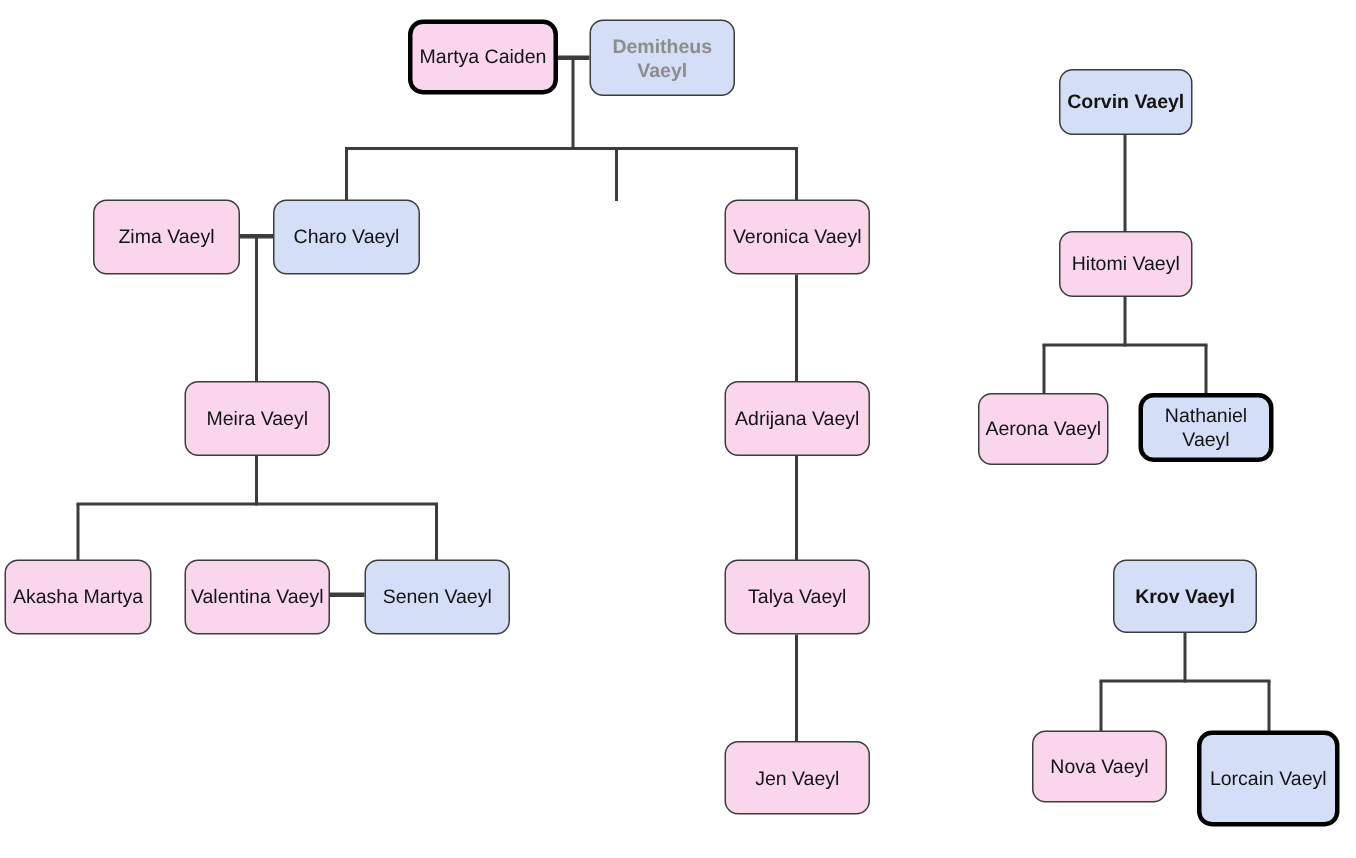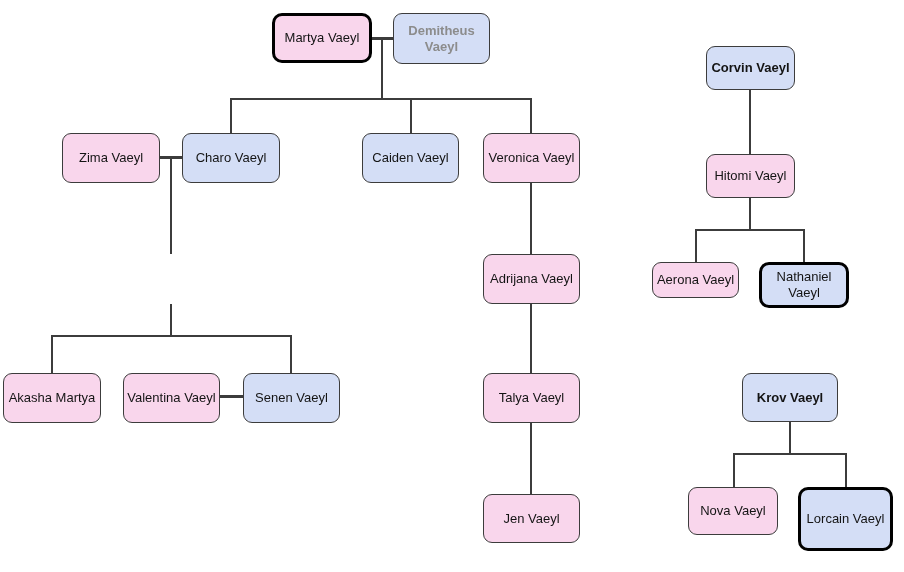--- a/index.html
+++ b/index.html
@@ -72,33 +72,33 @@
   <div class="edge v" style="left:749px;top:198px;height:33px;"></div>
   <div class="edge h" style="left:695px;top:229px;width:110px;"></div>
   <div class="edge v" style="left:695px;top:230px;height:32px;"></div>
   <div class="edge v" style="left:803px;top:230px;height:32px;"></div>
 
   <div class="edge v" style="left:789px;top:421px;height:34px;"></div>
   <div class="edge h" style="left:733px;top:453px;width:114px;"></div>
   <div class="edge v" style="left:733px;top:454px;height:34px;"></div>
   <div class="edge v" style="left:845px;top:454px;height:34px;"></div>
 
-  <div class="node female emph" style="left:272px;top:13px;width:100px;height:50px;">Martya Vaeyl</div>
+  <div class="node female emph" style="left:272px;top:13px;width:100px;height:50px;">Martya Caiden</div>
   <div class="node male bold deceased" style="left:393px;top:13px;width:97px;height:51px;">Demitheus Vaeyl</div>
   <div class="node female" style="left:62px;top:133px;width:98px;height:50px;">Zima Vaeyl</div>
   <div class="node male" style="left:182px;top:133px;width:98px;height:50px;">Charo Vaeyl</div>
-  <div class="node male" style="left:362px;top:133px;width:97px;height:50px;">Caiden Vaeyl</div>
   <div class="node female" style="left:483px;top:133px;width:97px;height:50px;">Veronica Vaeyl</div>
+  <div class="node female" style="left:123px;top:254px;width:97px;height:50px;">Meira Vaeyl</div>
   <div class="node female" style="left:3px;top:373px;width:98px;height:50px;">Akasha Martya</div>
   <div class="node female" style="left:123px;top:373px;width:97px;height:50px;">Valentina Vaeyl</div>
   <div class="node male" style="left:243px;top:373px;width:97px;height:50px;">Senen Vaeyl</div>
   <div class="node female" style="left:483px;top:254px;width:97px;height:50px;">Adrijana Vaeyl</div>
   <div class="node female" style="left:483px;top:373px;width:97px;height:50px;">Talya Vaeyl</div>
   <div class="node male bold" style="left:706px;top:46px;width:89px;height:44px;">Corvin Vaeyl</div>
   <div class="node female" style="left:483px;top:494px;width:97px;height:49px;">Jen Vaeyl</div>
   <div class="node female" style="left:706px;top:154px;width:89px;height:44px;text-align:center;">Hitomi Vaeyl</div>
-  <div class="node female" style="left:652px;top:262px;width:87px;height:36px;">Aerona Vaeyl</div>
+  <div class="node female" style="left:652px;top:262px;width:87px;height:48px;">Aerona Vaeyl</div>
   <div class="node male emph" style="left:759px;top:262px;width:90px;height:46px;">Nathaniel Vaeyl</div>
   <div class="node male bold" style="left:742px;top:373px;width:96px;height:49px;">Krov Vaeyl</div>
   <div class="node female" style="left:688px;top:487px;width:90px;height:48px;">Nova Vaeyl</div>
   <div class="node male emph" style="left:798px;top:487px;width:95px;height:64px;">Lorcain Vaeyl</div>
 
 </div>
 
 </body></html>

